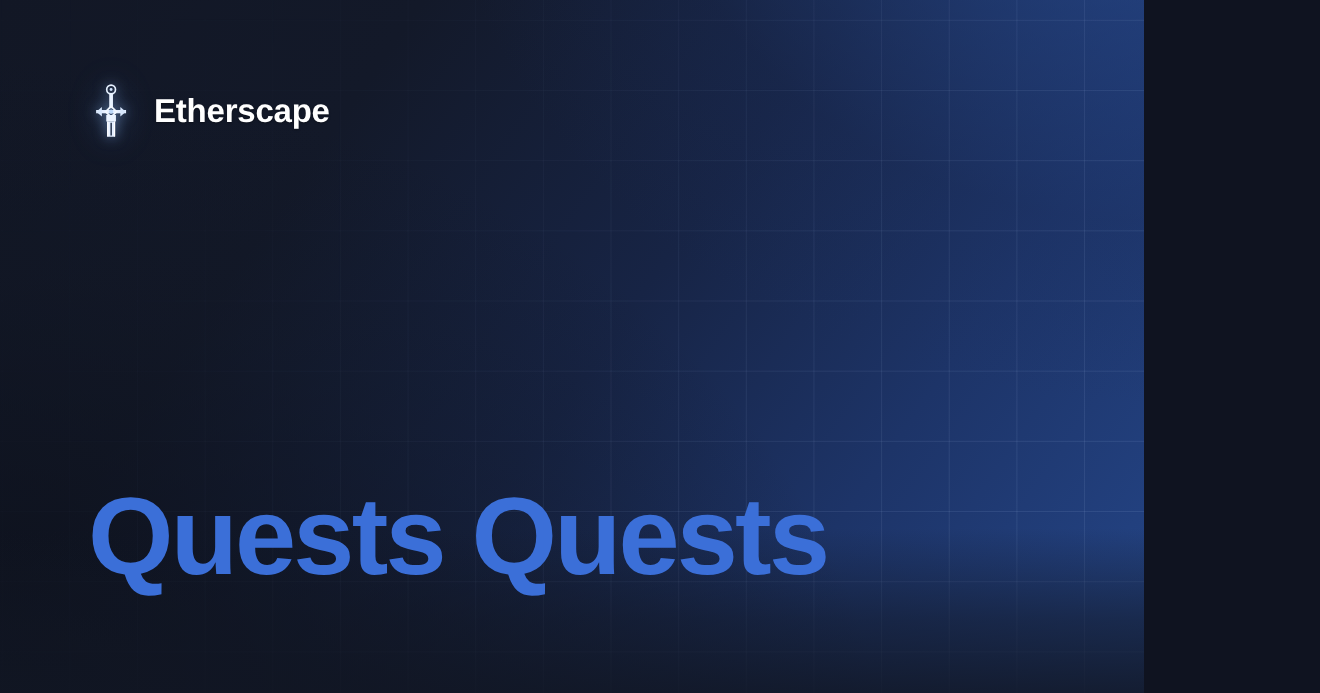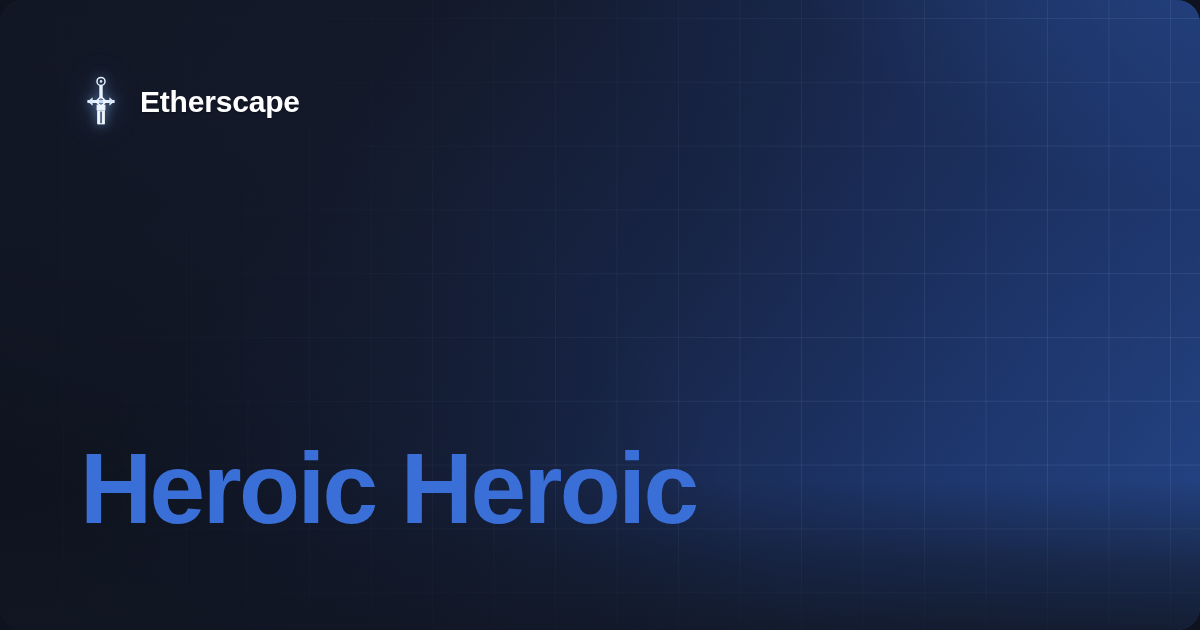--- a/index.html
+++ b/index.html
@@ -7,26 +7,25 @@
     margin: 0;
     padding: 0;
     background: #0f1320;
   }
   body {
     font-family: "Liberation Sans", sans-serif;
   }
 
   #og-card {
     position: relative;
-    width: 1200px;
+    width: 1040px;
     height: 630px;
     overflow: hidden;
     background-color: #141a28;
     box-sizing: border-box;
-    border-radius: 23px;
   }
 
   
   .bg-base {
     position: absolute;
     inset: 0;
     background:
       linear-gradient(128deg,
         #141a29 0%,
         #161d2e 22%,
@@ -175,15 +174,15 @@
       <path d="M12.6 28.6 L21.4 28.6 L21.4 34.4 L12.6 34.4 Z" fill="#eaf3ff"></path>
 
       <path d="M13.4 34.4 L20.6 34.4 L20.6 48.4 L13.4 48.4 Z" fill="#e4efff"></path>
       <rect x="16.4" y="35.6" width="1.3" height="11.6" fill="#1b2a44"></rect>
       <rect x="13.4" y="34.4" width="1.1" height="13.6" fill="#ffffff"></rect>
       <rect x="19.6" y="34.4" width="1.1" height="13.6" fill="#ffffff"></rect>
     </svg>
     <span class="brand-name">Etherscape</span>
   </div>
 
-  <h1 class="headline">Heroic Heroic</h1>
+  <h1 class="headline">Quests Quests</h1>
 
 </div>
 
 </body></html>

